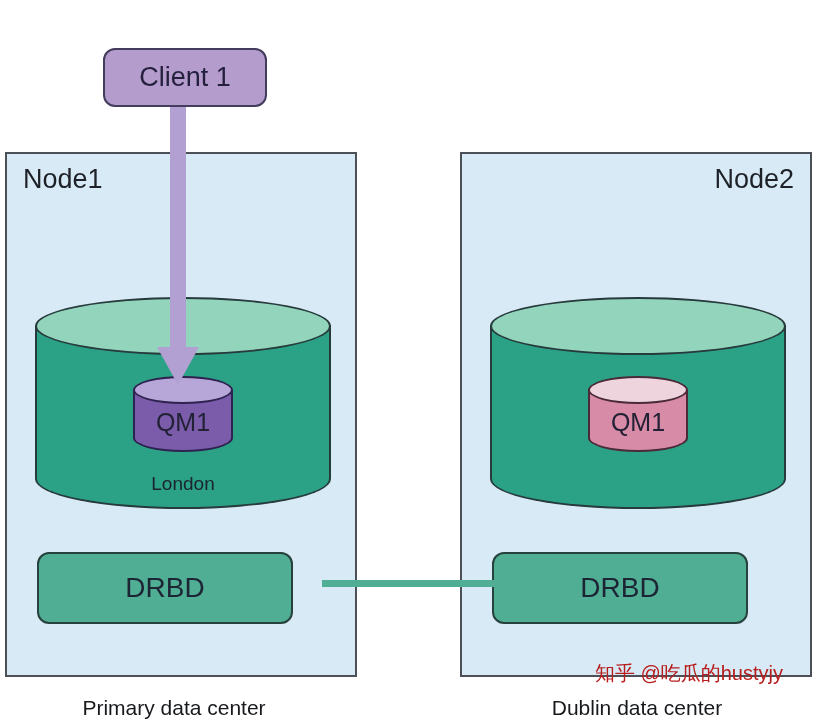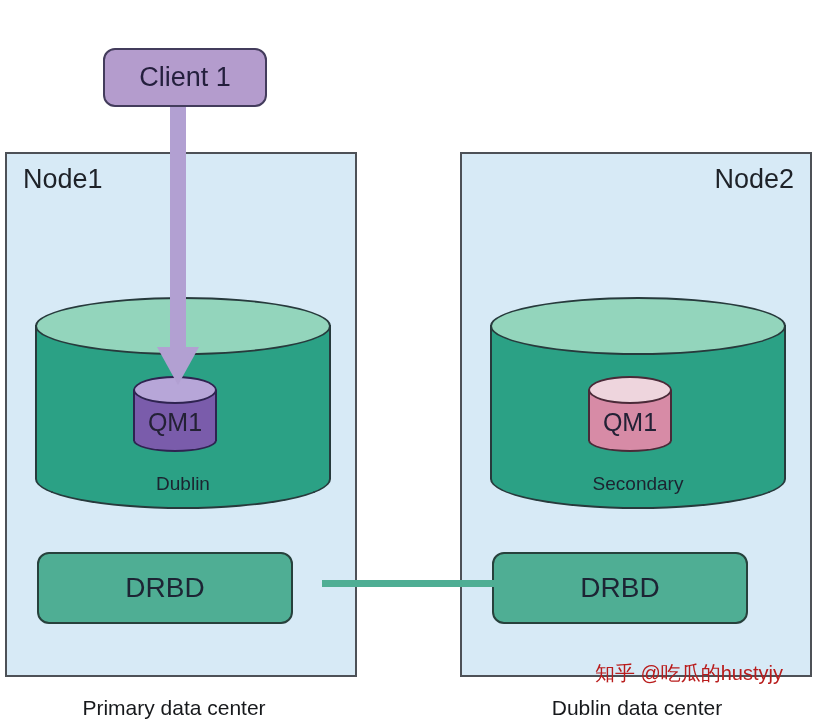--- a/index.html
+++ b/index.html
@@ -17,21 +17,21 @@
   .cyl-top { position:absolute; left:0; top:0; width:100%; border-radius:50%; box-sizing:border-box; z-index:2; }
   .cyl-body { position:absolute; left:0; width:100%; box-sizing:border-box; z-index:1; }
 
   
   .disk { position:absolute; left:28px; top:143px; width:296px; height:212px; }
   .disk .cyl-top { height:58px; background:#93d5bc; border:2px solid #273a3c; }
   .disk .cyl-body { top:28px; height:184px; background:#2ba185; border:2px solid #273a3c; border-top:none;
                     border-radius:0 0 148px 148px / 0 0 30px 30px; }
 
   
-  .qm { position:absolute; left:98px; top:79px; width:84px; height:76px; z-index:3; }
+  .qm { position:absolute; left:98px; top:79px; width:100px; height:76px; z-index:3; }
   .qm .cyl-top { height:28px; }
   .qm .cyl-body { top:14px; height:62px; border-top:none; border-radius:0 0 50px 50px / 0 0 14px 14px; }
   .qm-primary .cyl-top { background:#b7a6d8; border:2px solid #2e2350; }
   .qm-primary .cyl-body { background:#7a5cab; border:2px solid #2e2350; border-top:none; }
   .qm-secondary .cyl-top { background:#eed5dd; border:2px solid #4a2a38; }
   .qm-secondary .cyl-body { background:#d78ba6; border:2px solid #4a2a38; border-top:none; }
   .qm-label { position:absolute; left:0; top:32px; width:100%; text-align:center; font-size:25px; color:#232135; z-index:4; }
 
   .role { position:absolute; left:0; top:176px; width:100%; text-align:center; font-size:19px; color:#1c2330; z-index:3; }
 
@@ -79,38 +79,37 @@
   <div class="node" id="node1">
     <div class="node-title">Node1</div>
     <div class="disk">
       <div class="cyl-body"></div>
       <div class="cyl-top"></div>
       <div class="qm qm-primary">
         <div class="cyl-body"></div>
         <div class="cyl-top"></div>
         <div class="qm-label">QM1</div>
       </div>
-      <div class="role">Dublin</div>
+      <div class="role">London</div>
     </div>
     <div class="drbd">
       <span>DRBD</span>
     </div>
   </div>
 
   <div class="node" id="node2">
     <div class="node-title">Node2</div>
     <div class="disk">
       <div class="cyl-body"></div>
       <div class="cyl-top"></div>
       <div class="qm qm-secondary">
         <div class="cyl-body"></div>
         <div class="cyl-top"></div>
         <div class="qm-label">QM1</div>
       </div>
-      <div class="role">Secondary</div>
     </div>
     <div class="drbd">
       <span>DRBD</span>
     </div>
   </div>
 
   <div class="link"></div>
 
   <div class="caption" id="caption-london">Primary data center</div>
   <div class="caption" id="caption-dublin">Dublin data center</div>

